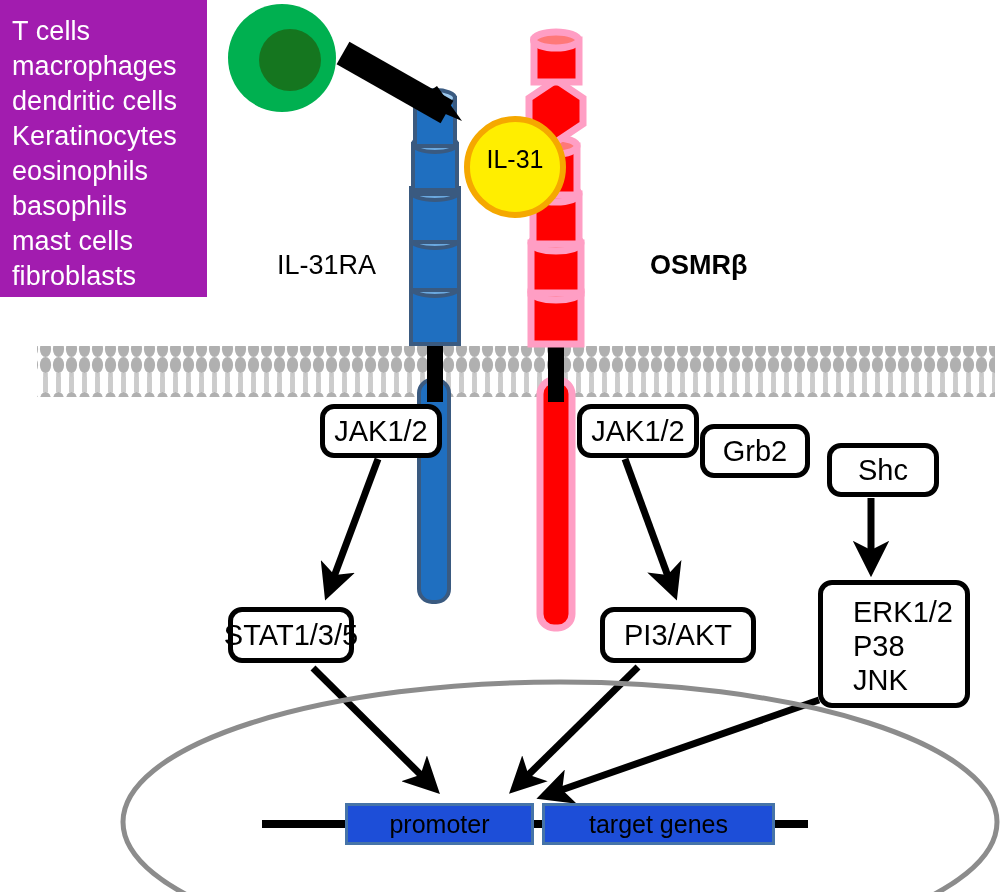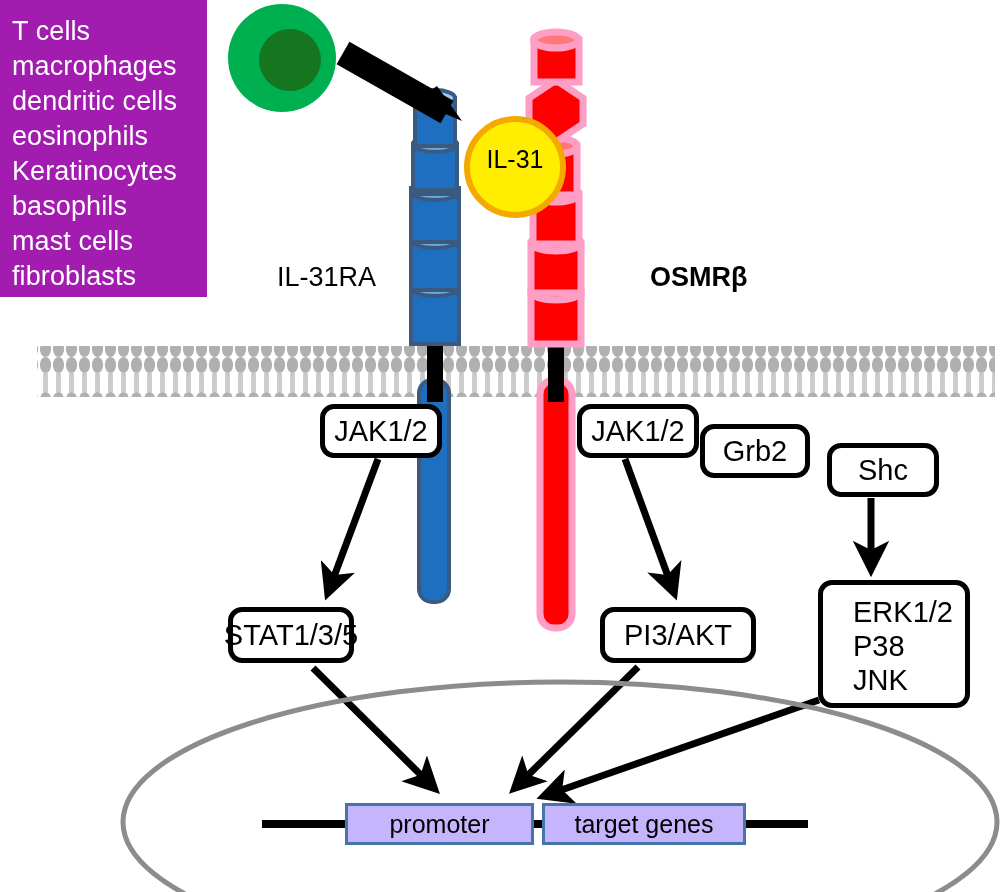--- a/index.html
+++ b/index.html
@@ -7,21 +7,21 @@
        font-family:"Liberation Sans", sans-serif;}
   #stage{position:absolute;left:0;top:0;width:1001px;height:892px;}
   svg.layer{position:absolute;left:0;top:0;width:1001px;height:892px;}
 
   .cellbox{position:absolute;left:0;top:0;width:207px;height:297px;
            background:#a21caf;}
   .cellbox .lines{position:absolute;left:12px;top:14px;width:195px;
            color:#ffffff;font-size:27px;line-height:35px;letter-spacing:.1px;}
   .cellbox .lines div{white-space:nowrap;}
 
-  .lbl{position:absolute;color:#000;font-size:27px;white-space:nowrap;margin-top:12px;}
+  .lbl{position:absolute;color:#000;font-size:27px;white-space:nowrap;}
   .lbl-il31ra{left:277px;top:250px;}
   .lbl-osmrb{left:650px;top:250px;font-weight:bold;}
 
   .il31txt{position:absolute;left:468px;top:145px;width:94px;text-align:center;
            font-size:25px;color:#000;}
 
   .rbox{position:absolute;background:#fff;border:5px solid #000;
         border-radius:14px;box-sizing:border-box;
         display:flex;align-items:center;justify-content:flex-start;}
   .rbox span{font-size:29px;color:#000;white-space:nowrap;line-height:1.18;}
@@ -30,25 +30,25 @@
   .b-jak2{left:577px;top:404px;width:122px;height:54px;justify-content:center;}
   .b-grb2{left:700px;top:424px;width:110px;height:54px;justify-content:center;}
   .b-shc {left:815px;top:443px;width:112px;height:54px;justify-content:center;margin-left:12px;}
   .b-stat{left:228px;top:607px;width:126px;height:56px;justify-content:center;}
   .b-pi3 {left:600px;top:607px;width:156px;height:56px;justify-content:center;}
   .b-erk {left:818px;top:580px;width:152px;height:128px;
           align-items:flex-start;padding:10px 0 0 30px;}
   .b-erk span{display:block;}
 
   .genebox{position:absolute;box-sizing:border-box;
-           background:#c4b5fd;border:3px solid #4674a8;
+           background:#1d4ed8;border:3px solid #4674a8;
            display:flex;align-items:center;justify-content:center;
            font-size:25px;color:#000;}
   .g-promoter{left:345px;top:803px;width:189px;height:42px;}
-  .g-target{left:542px;top:803px;width:204px;height:42px;}
+  .g-target{left:542px;top:803px;width:233px;height:42px;}
 </style>
 </head>
 <body>
 
 <div id="stage">
 
   <svg class="layer" viewBox="0 0 1001 892" preserveAspectRatio="none">
 
     <defs>
 
@@ -143,22 +143,22 @@
       <line x1="528" y1="824" x2="552" y2="824" stroke="#000" stroke-width="8"></line>
       <line x1="740" y1="824" x2="808" y2="824" stroke="#000" stroke-width="8"></line>
     </g>
   </svg>
 
   <div class="cellbox">
     <div class="lines">
       <div>T cells</div>
       <div>macrophages</div>
       <div>dendritic cells</div>
+      <div>Keratinocytes</div>
       <div>eosinophils</div>
-      <div>Keratinocytes</div>
       <div>basophils</div>
       <div>mast cells</div>
       <div>fibroblasts</div>
     </div>
   </div>
 
   <div class="il31txt">IL-31</div>
   <div class="lbl lbl-il31ra">IL-31RA</div>
   <div class="lbl lbl-osmrb">OSMRβ</div>
 

